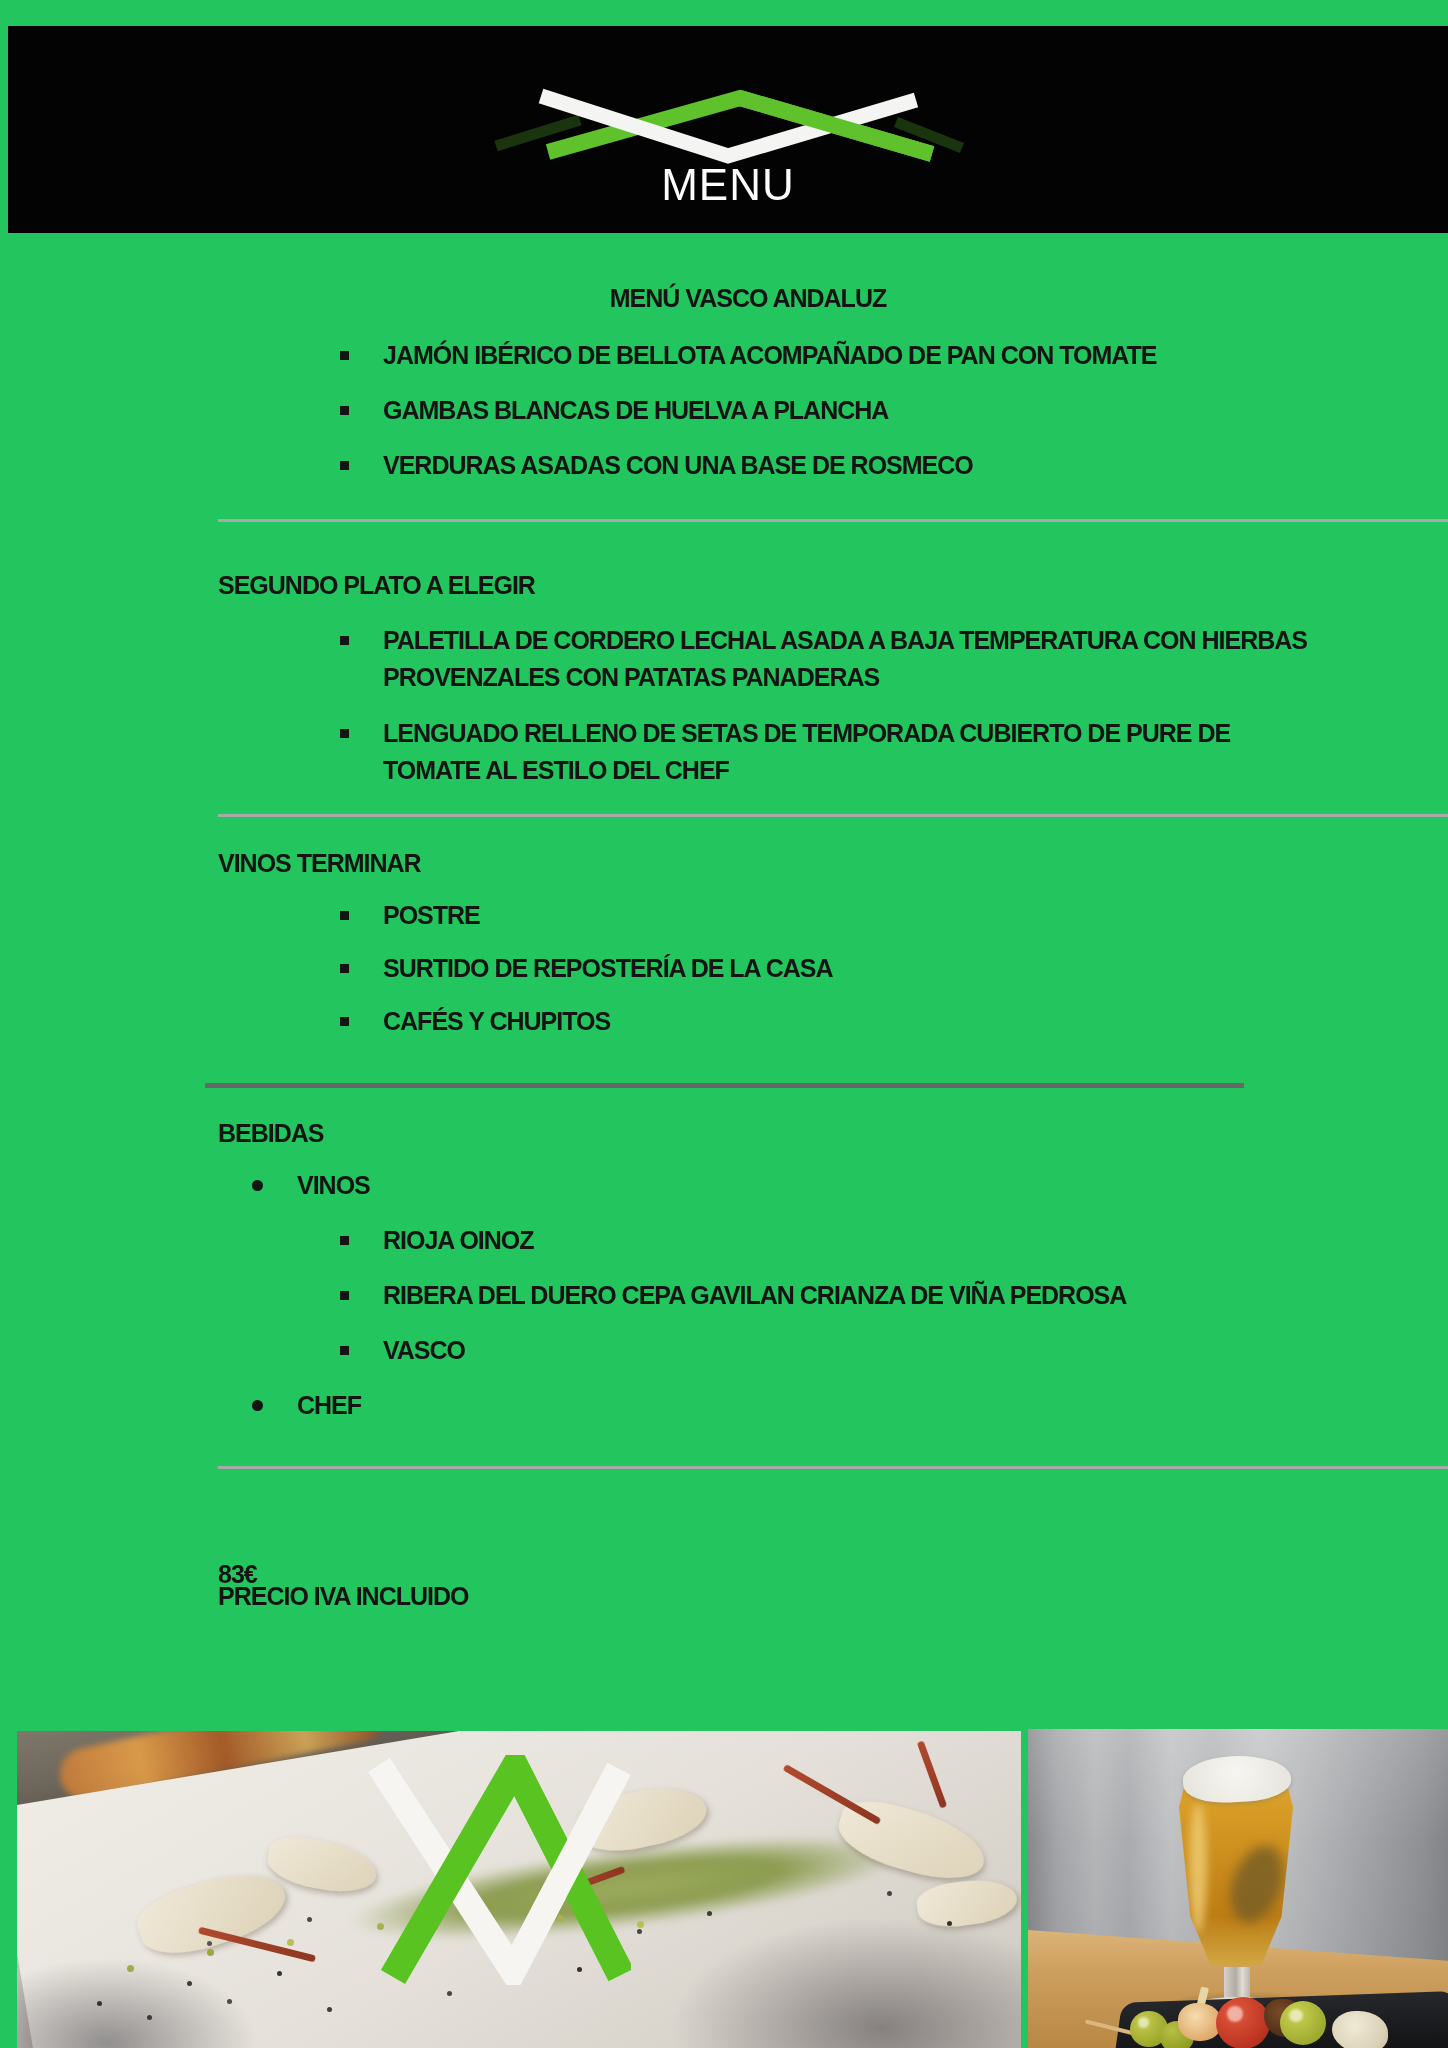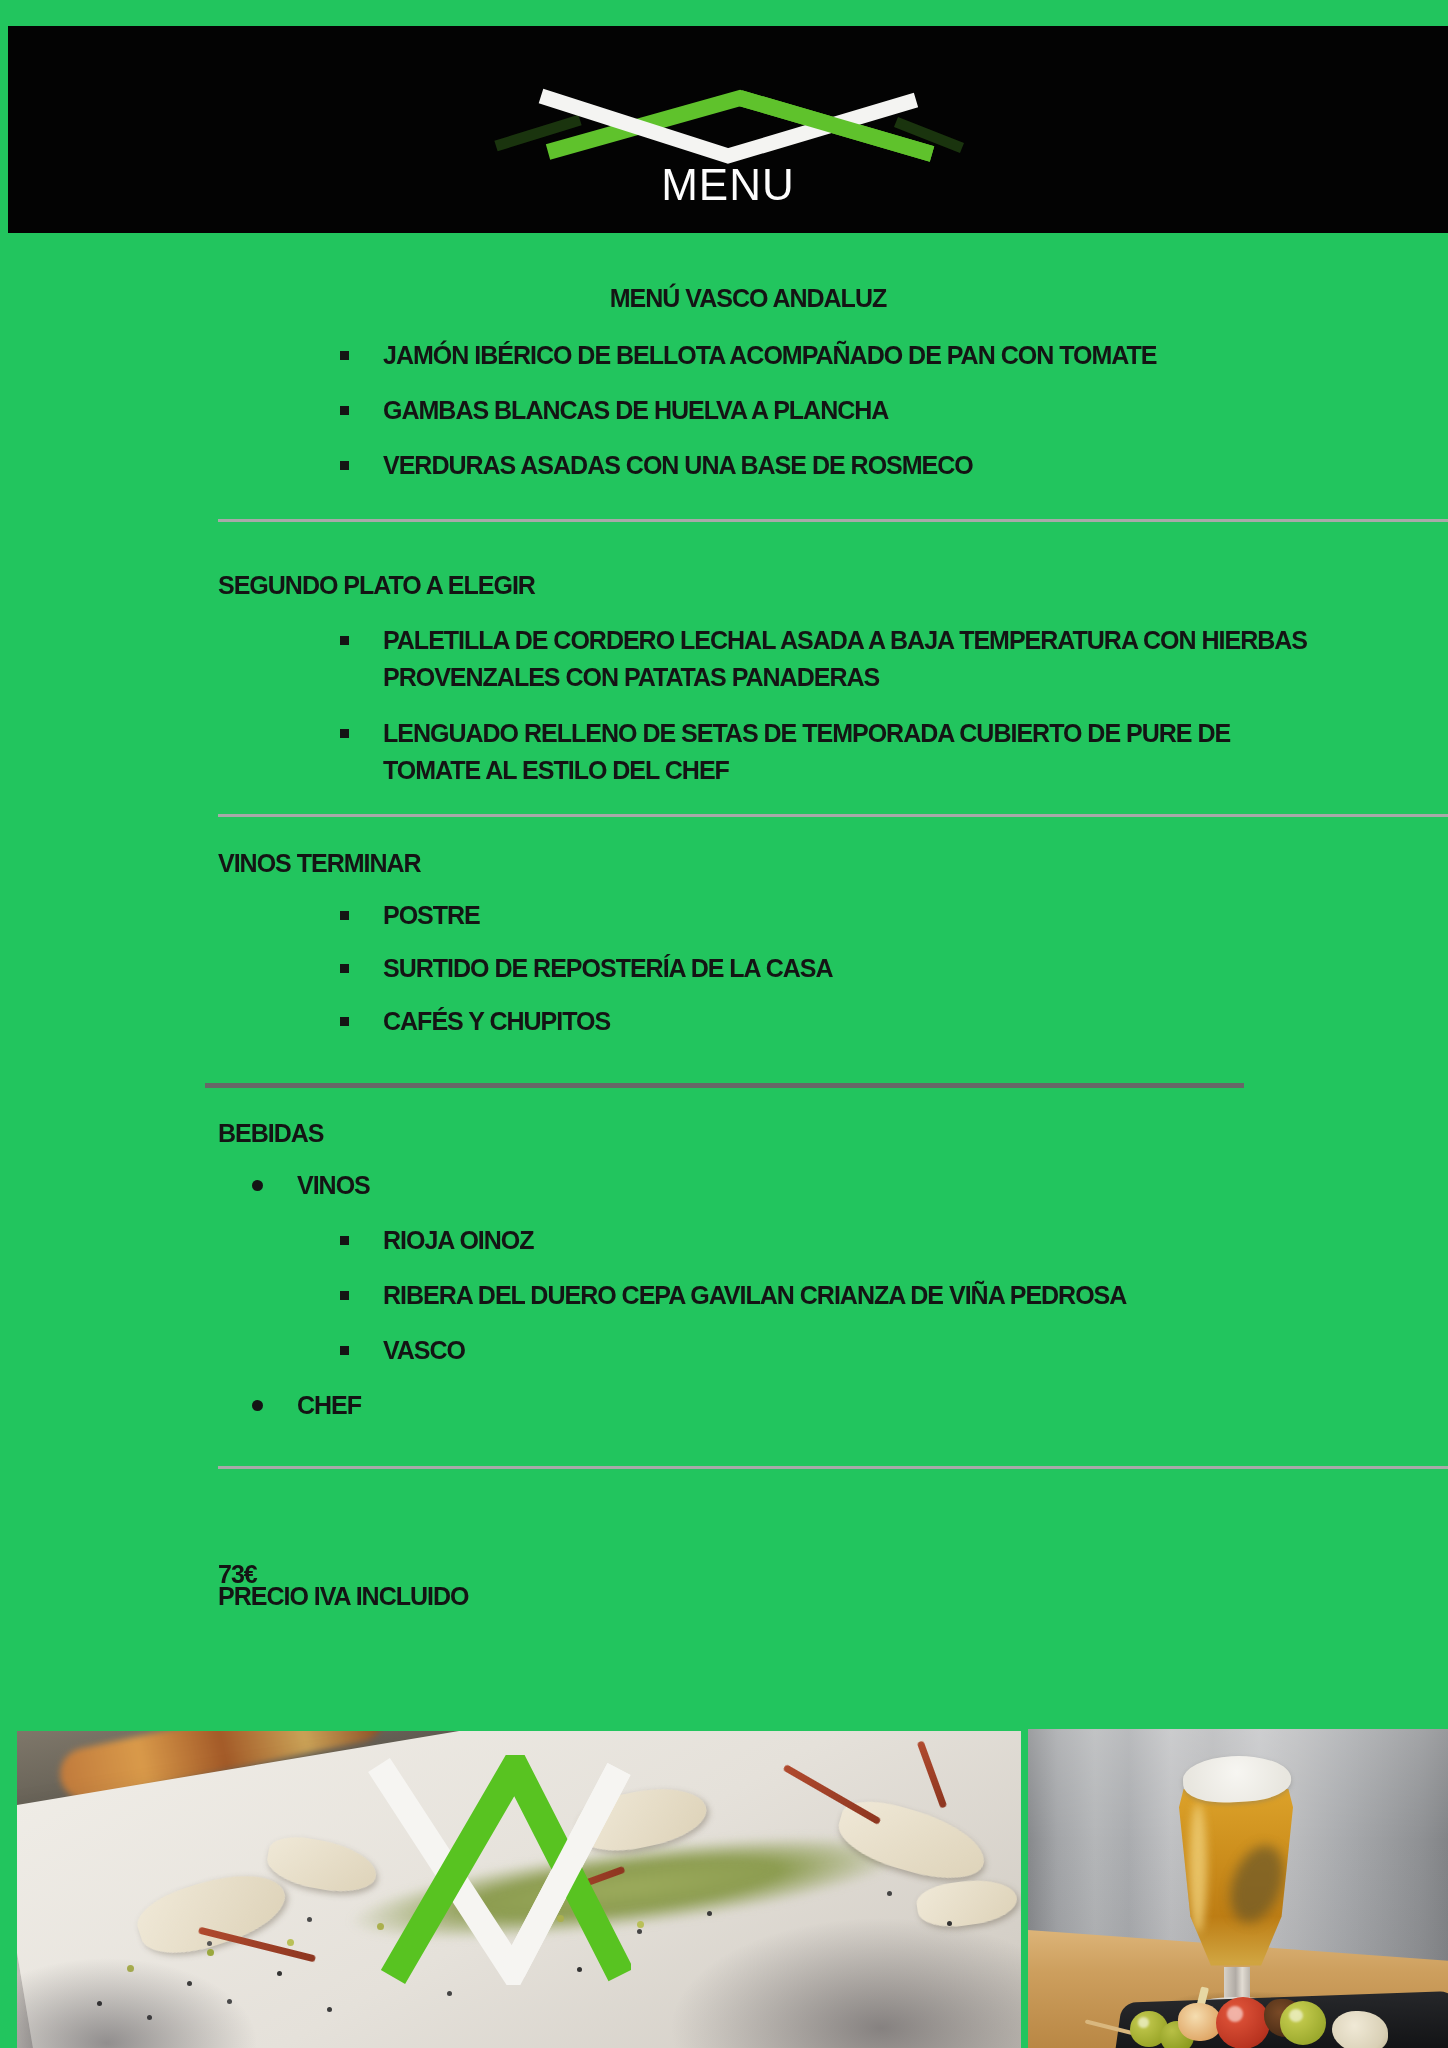--- a/index.html
+++ b/index.html
@@ -174,21 +174,21 @@
     <span>VASCO</span>
   </div>
   <div class="row b1" style="top:1387px">
     <span class="dot"></span>
     <span>CHEF</span>
   </div>
 
   <div class="rule" style="top:1466px"></div>
 
   <div class="row h" style="top:1578px">PRECIO IVA INCLUIDO</div>
-  <div class="row h" style="top:1556px">73€</div>
+  <div class="row h" style="top:1556px">83€</div>
 
   <figure class="photo photo-left" style="margin:0">
     <div class="pl-slate"></div>
     <div class="pl-slate-food"></div>
     <div class="pl-crumbs"></div>
     <div class="pl-plate"></div>
     <div class="pl-smear"></div>
     <div class="pl-shaving" style="left:120px;top:150px;width:150px;height:64px;transform:rotate(-18deg)"></div>
     <div class="pl-shaving" style="left:250px;top:110px;width:110px;height:48px;transform:rotate(10deg)"></div>
     <div class="pl-shaving" style="left:560px;top:60px;width:130px;height:56px;transform:rotate(-12deg)"></div>

